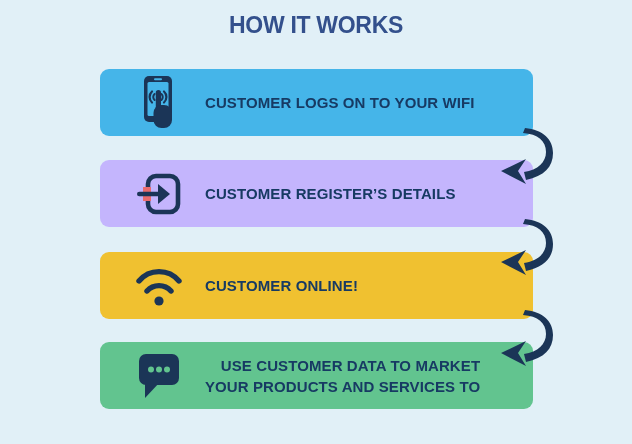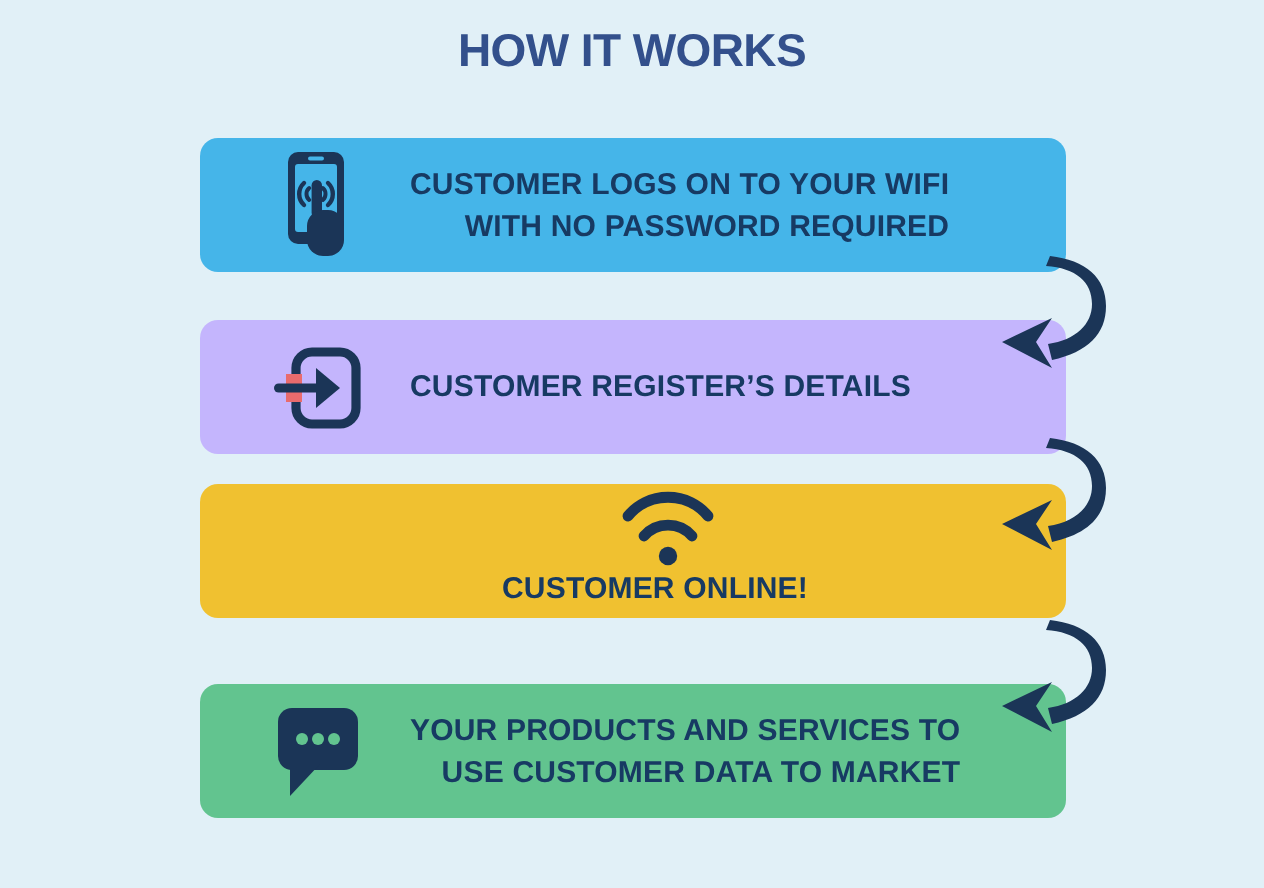--- a/index.html
+++ b/index.html
@@ -71,40 +71,39 @@
         <path d="M11,26.5 A7.5,7.5 0 0 1 11,15.5" fill="none" stroke="#1b3557" stroke-width="2.2" stroke-linecap="round"></path>
         <path d="M23,15.5 A7.5,7.5 0 0 1 23,26.5" fill="none" stroke="#1b3557" stroke-width="2.2" stroke-linecap="round"></path>
         <path d="M13.6,24 A4,4 0 0 1 13.6,18" fill="none" stroke="#1b3557" stroke-width="2" stroke-linecap="round"></path>
         <path d="M20.4,18 A4,4 0 0 1 20.4,24" fill="none" stroke="#1b3557" stroke-width="2" stroke-linecap="round"></path>
         <rect x="14.8" y="14" width="5.2" height="19" rx="2.6" fill="#1b3557"></rect>
         <rect x="12.5" y="29" width="18.5" height="23" rx="8" fill="#1b3557"></rect>
       </svg>
     </div>
     <div class="label">
       <span>CUSTOMER LOGS ON TO YOUR WIFI</span>
-      <span>WITH NO PASSWORD REQUIRED</span>
     </div>
   </div>
 
   <div class="bar" style="top: 160px; background: #c4b5fd;">
     <div class="icon-wrap">
       <svg width="46" height="46" viewBox="0 0 46 46">
         <rect x="12" y="5" width="30" height="36" rx="8" fill="none" stroke="#1b3557" stroke-width="4.6"></rect>
         <rect x="7" y="16" width="8" height="14" class="accent" fill="#e96b6d"></rect>
         <rect x="1" y="20.7" width="25" height="4.6" rx="2.3" fill="#1b3557"></rect>
         <polygon points="22,13 34,23 22,33" fill="#1b3557"></polygon>
       </svg>
     </div>
     <div class="label">
       <span>CUSTOMER REGISTER’S DETAILS</span>
       <span></span>
     </div>
   </div>
 
-  <div class="bar" style="top: 242px; background: rgb(240, 193, 48); flex-direction: column;">
+  <div class="bar" style="top: 252px; background: rgb(240, 193, 48);">
     <div class="icon-wrap">
       <svg width="48" height="42" viewBox="0 0 48 42">
         <path d="M4,16 A26,26 0 0 1 44,16" fill="none" stroke="#1b3557" stroke-width="5.4" stroke-linecap="round"></path>
         <path d="M12,26 A16,16 0 0 1 36,26" fill="none" stroke="#1b3557" stroke-width="5.4" stroke-linecap="round"></path>
         <circle cx="24" cy="36" r="4.6" fill="#1b3557"></circle>
       </svg>
     </div>
     <div class="label">
       <span>CUSTOMER ONLINE!</span>
       <span></span>
@@ -115,22 +114,22 @@
     <div class="icon-wrap">
       <svg width="46" height="48" viewBox="0 0 46 48">
         <rect x="3" y="2" width="40" height="31" rx="7" fill="#1b3557"></rect>
         <polygon points="9,30 24,30 9,46" fill="#1b3557"></polygon>
         <circle cx="15" cy="17.5" r="3" class="accent" fill="#62c48f"></circle>
         <circle cx="23" cy="17.5" r="3" class="accent" fill="#62c48f"></circle>
         <circle cx="31" cy="17.5" r="3" class="accent" fill="#62c48f"></circle>
       </svg>
     </div>
     <div class="label">
+      <span>USE CUSTOMER DATA TO MARKET</span>
       <span>YOUR PRODUCTS AND SERVICES TO</span>
-      <span>USE CUSTOMER DATA TO MARKET</span>
     </div>
   </div>
 
   <svg class="connector" style="top:126px" viewBox="0 0 56 62">
     <path d="M 25,2 C 43,4 53,13 53,27 C 53,41 44,50 26,54 L 24,46 C 38,44 46,36 46,26 C 46,15 38,8 23,7 Z" fill="#1b3557"></path>
     <polygon points="1,45 26,33 18,45 26,58" fill="#1b3557"></polygon>
   </svg>
 
   <svg class="connector" style="top:217px" viewBox="0 0 56 62">
     <path d="M 25,2 C 43,4 53,13 53,27 C 53,41 44,50 26,54 L 24,46 C 38,44 46,36 46,26 C 46,15 38,8 23,7 Z" fill="#1b3557"></path>

